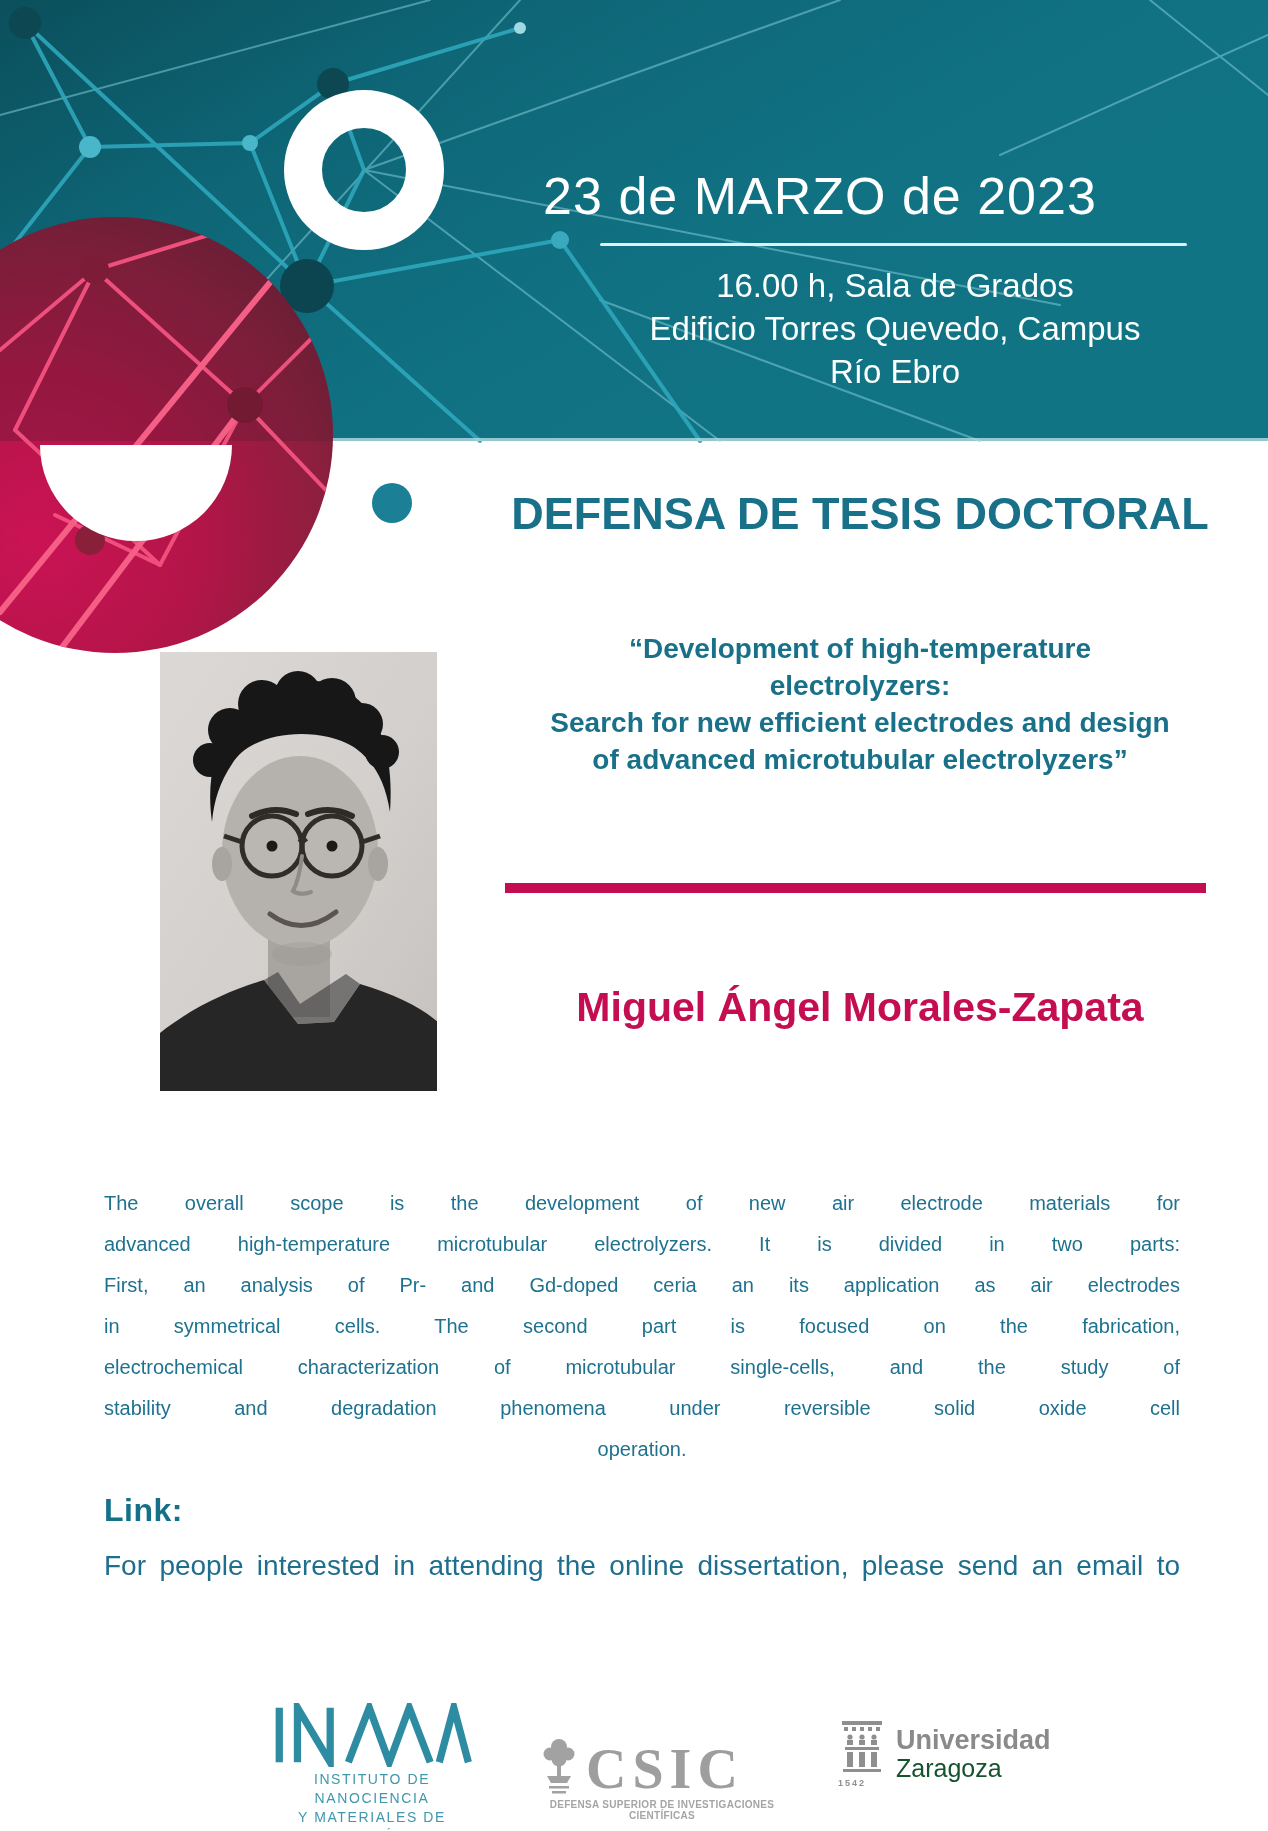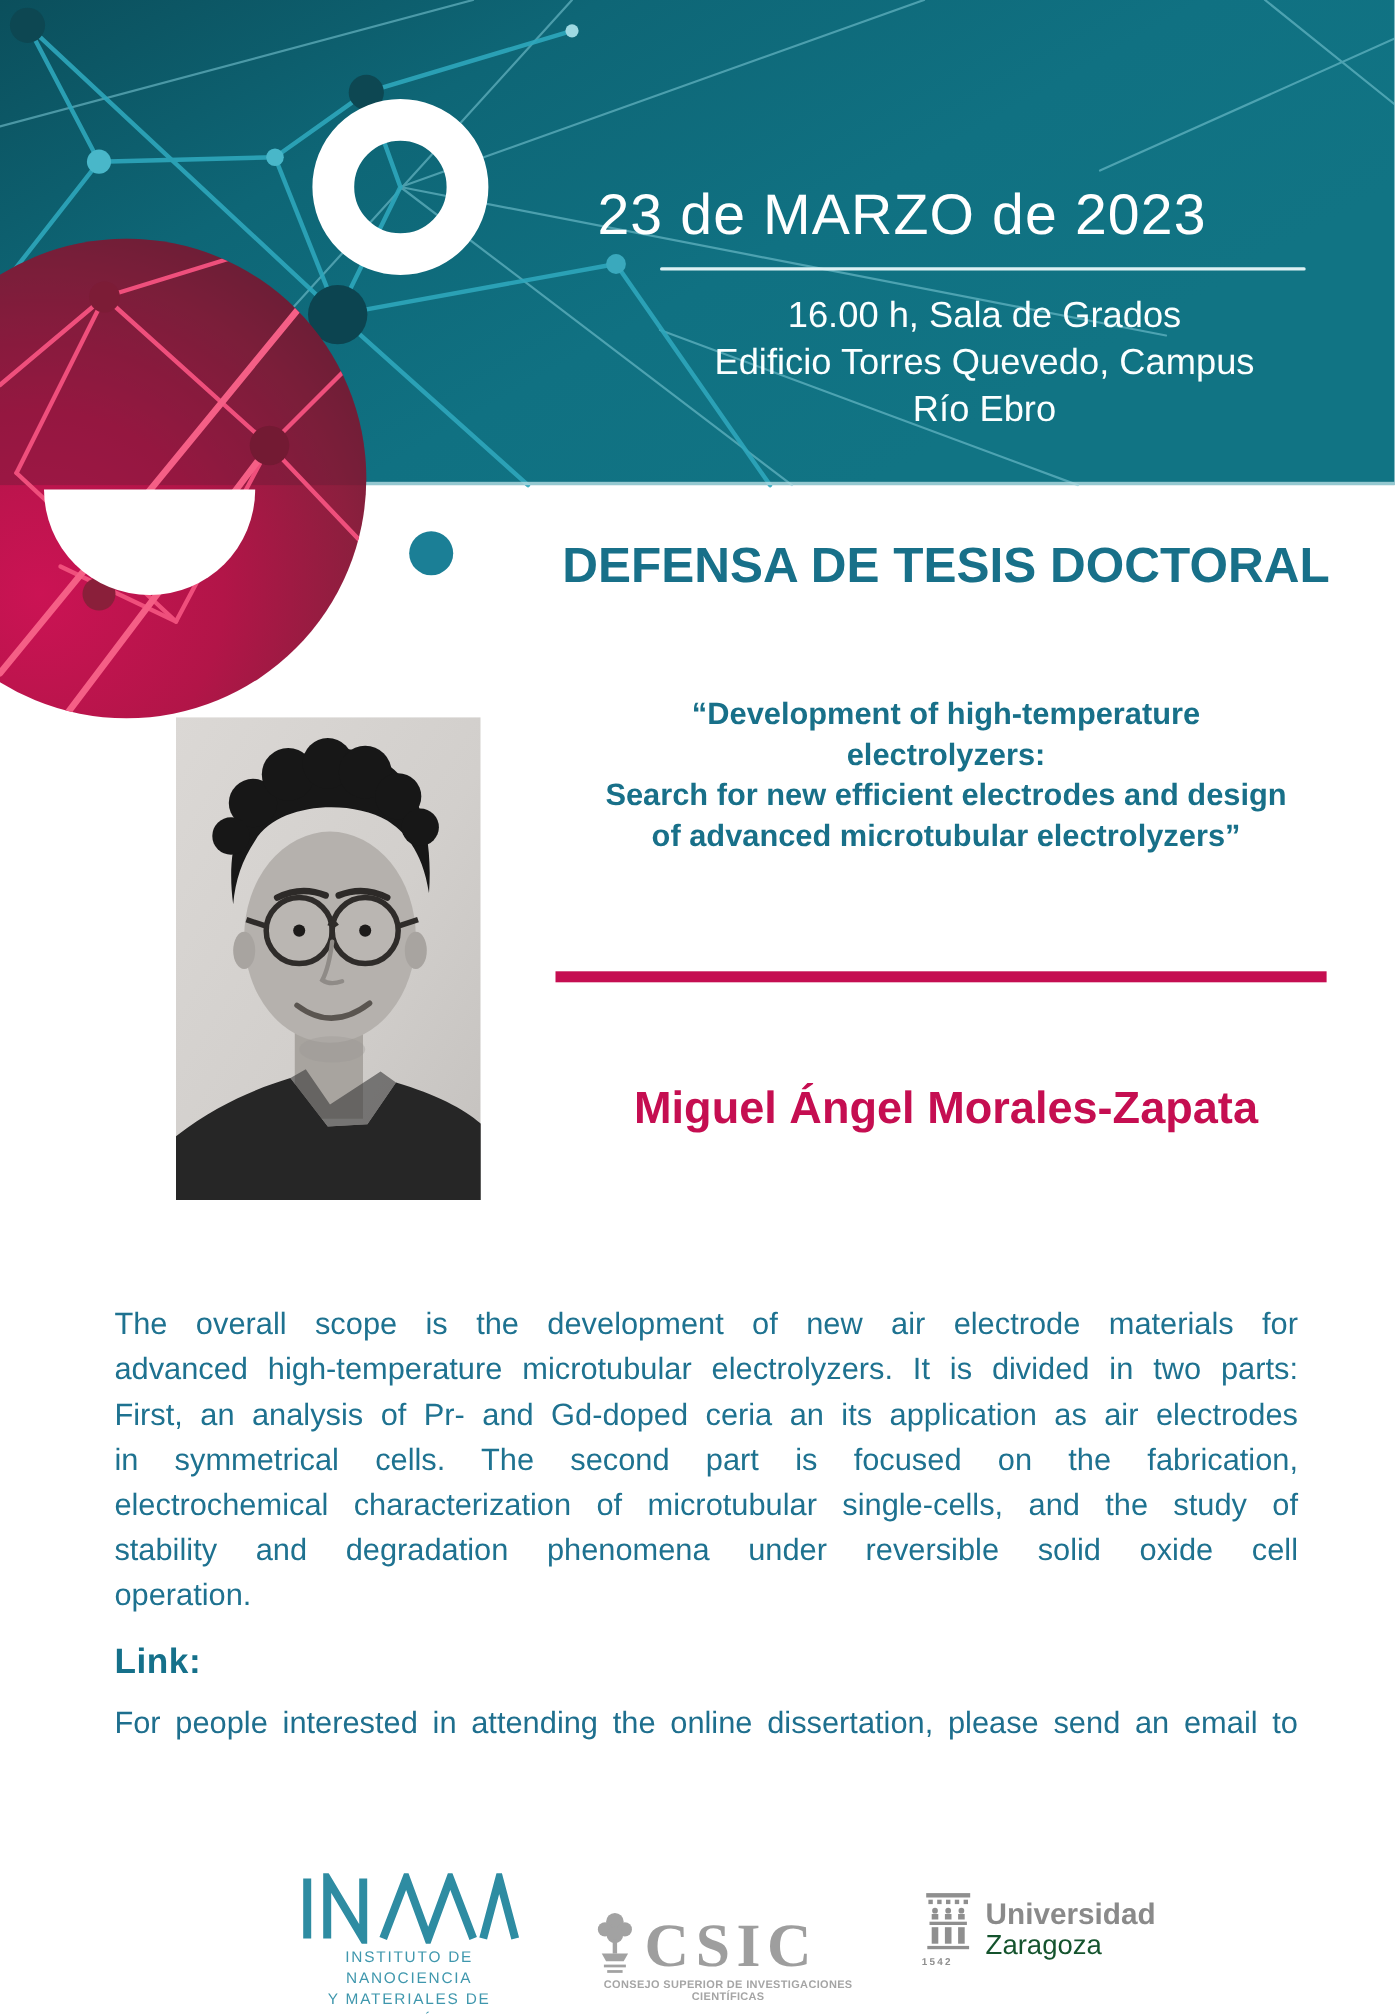--- a/index.html
+++ b/index.html
@@ -33,24 +33,24 @@
   .divider{
     left:505px;top:883px;width:701px;height:10px;background:#c50e51;
   }
   .speaker-name{
     left:450px;top:984px;width:820px;text-align:center;
     font-size:41px;font-weight:700;color:#c50e51;
   }
   
   .abstract{
     left:104px;top:1183px;width:1076px;
-    font-size:28px;line-height:41px;color:#1e7290;
+    font-size:20px;line-height:41px;color:#1e7290;
   }
   .jline{text-align:justify;text-align-last:justify;}
-  .lline{text-align:left;}
+  .lline{text-align:center;}
   .link-label{
     left:104px;top:1492px;font-size:32px;font-weight:700;color:#15708a;letter-spacing:.5px;
   }
   .note{
     left:104px;top:1548px;width:1076px;
     font-family:Liberation Sans, sans-serif;font-size:28px;line-height:36px;color:#1e6f8e;
   }
   .note .jline{text-align:justify;text-align-last:justify;}
   
   .inma-captions{
@@ -275,21 +275,21 @@
       <circle cx="9" cy="18" r="6.5"></circle>
       <circle cx="27" cy="18" r="6.5"></circle>
       <circle cx="18" cy="23" r="7.5"></circle>
       <rect x="16" y="27" width="4" height="13"></rect>
       <path d="M6,40 h24 l-4,7 h-16 z"></path>
       <rect x="8" y="50" width="20" height="2.5"></rect>
       <rect x="11" y="55" width="14" height="2.5"></rect>
     </g>
   </svg>
   <div class="abs csic-wordmark">CSIC</div>
-  <div class="abs csic-caption">CONSEJO SUPERIOR DE INVESTIGACIONES CIENTÍFICAS</div>
+  <div class="abs csic-caption">DEFENSA SUPERIOR DE INVESTIGACIONES CIENTÍFICAS</div>
 
   <svg class="abs" style="left:840px;top:1719px" width="44" height="56" viewBox="0 0 44 56">
     <g fill="#8f8f8f">
       <rect x="2" y="2" width="40" height="4"></rect>
       <rect x="4" y="8" width="4" height="4"></rect>
         <rect x="12" y="8" width="4" height="4"></rect>
       <rect x="20" y="8" width="4" height="4"></rect>
         <rect x="28" y="8" width="4" height="4"></rect>
       <rect x="36" y="8" width="4" height="4"></rect>
       <circle cx="10" cy="18" r="2.6"></circle>

